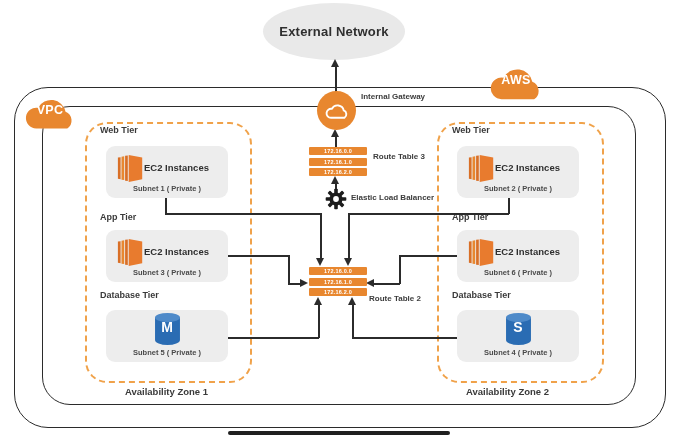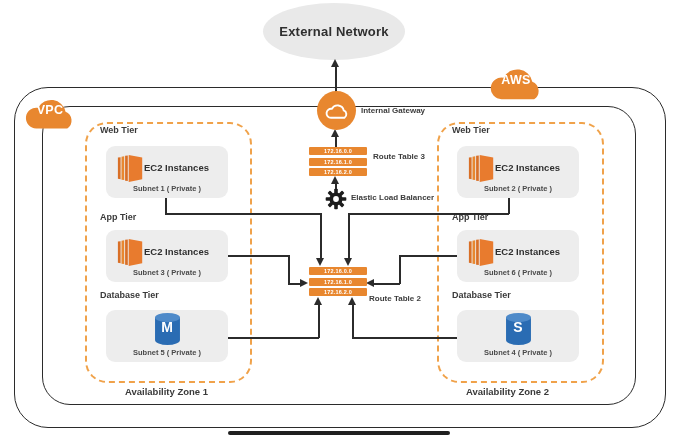--- a/index.html
+++ b/index.html
@@ -75,21 +75,21 @@
         <path d="M52 41H16a12 12 0 1 1 2.3-23.8A17 17 0 0 1 50 21.6 11 11 0 0 1 52 41z" fill="#E8872F"></path>
       </svg>
     <div class="cloud-txt">VPC</div>
   </div>
 
   <div class="gw-circle">
     <svg width="24" height="18" viewBox="0 0 64 44">
       <path d="M52 40H16a12 12 0 1 1 2.3-23.8A17 17 0 0 1 50 20.6 11 11 0 0 1 52 40z" fill="none" stroke="#fff" stroke-width="5"></path>
     </svg>
   </div>
-  <div class="tag" style="left:361px;top:106px;">Internal Gateway</div>
+  <div class="tag" style="left:361px;top:92px;">Internal Gateway</div>
 
   <div class="route-table" style="top:147px;">
     <div class="route-bar">172.16.0.0</div>
     <div class="route-bar">172.16.1.0</div>
     <div class="route-bar">172.16.2.0</div>
   </div>
   <div class="tag" style="left:373px;top:152px;">Route Table 3</div>
 
   <div style="position:absolute;left:325px;top:188px;width:22px;height:22px;">
     <svg viewBox="-16 -16 32 32" width="22" height="22">

